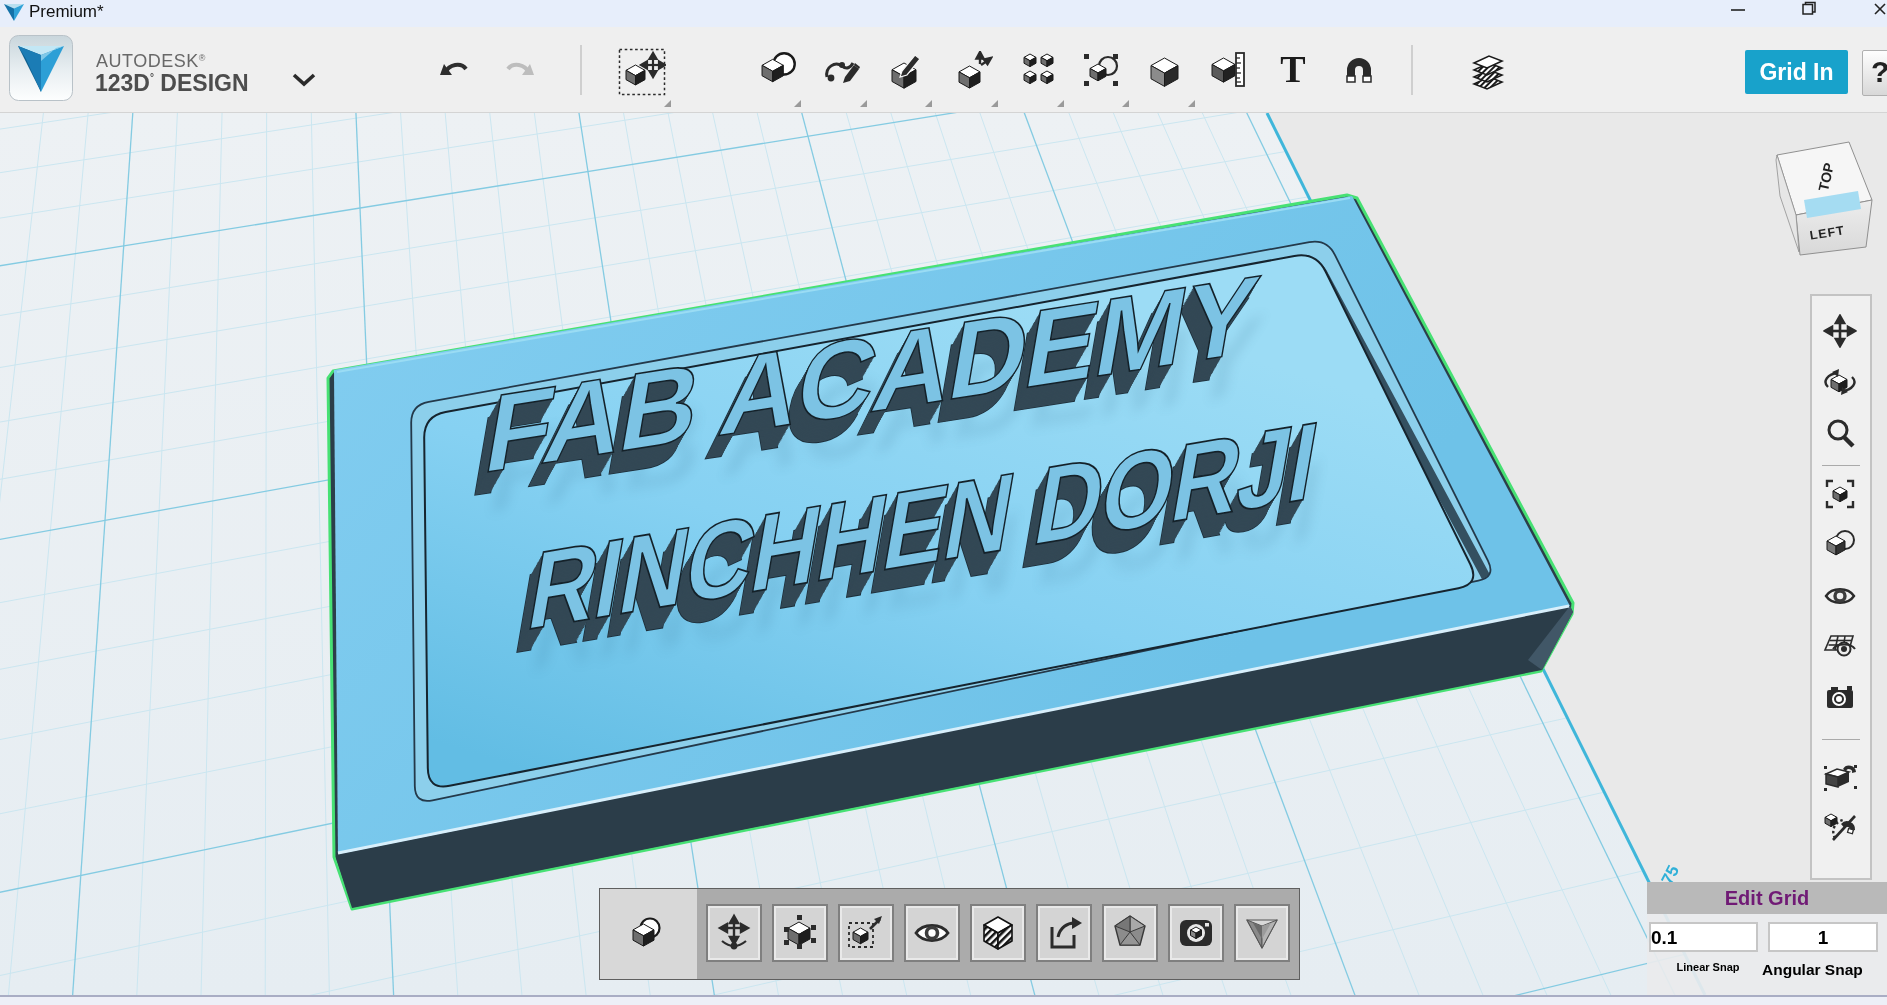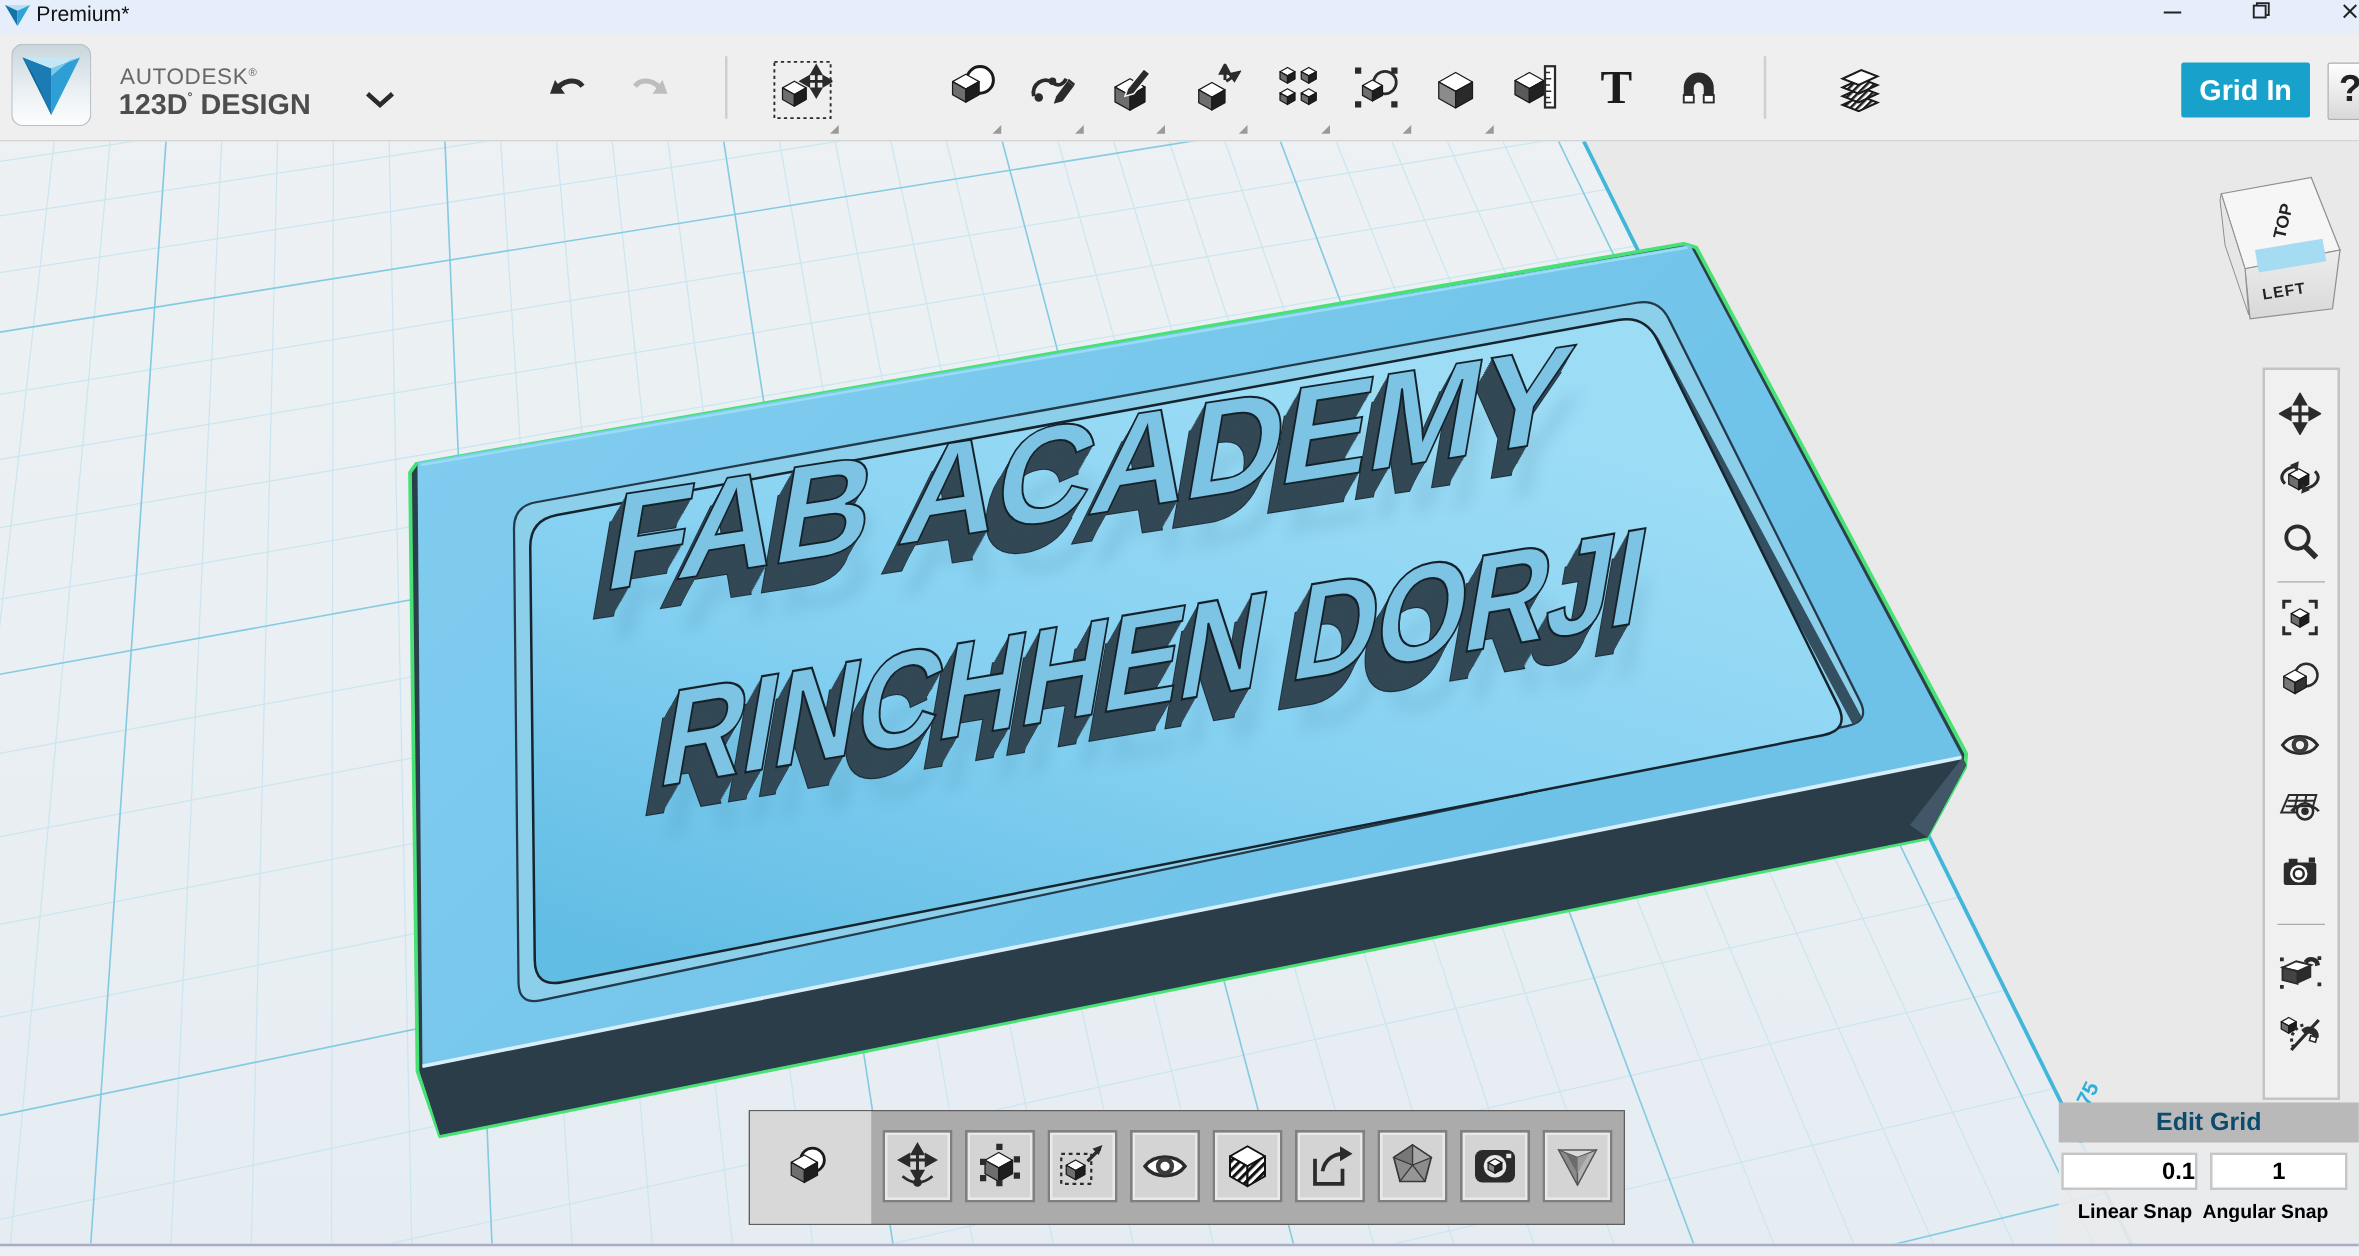--- a/index.html
+++ b/index.html
@@ -609,18 +609,18 @@
           <polygon points="5,7 35,7 20,35" fill="#d9d9d9" stroke="#555" stroke-width="1.2"></polygon>
 <polygon points="5,7 20,13 20,35" fill="#8a8a8a" stroke="#555" stroke-width="1"></polygon>
 <polygon points="35,7 20,13 20,35" fill="#b4b4b4" stroke="#555" stroke-width="1"></polygon>
 <polygon points="11,10 20,13 20,26" fill="#6b6b6b"></polygon>
 <polygon points="29,10 20,13 20,26" fill="#9b9b9b"></polygon>
         </svg></div>
     </div>
 </div>
 
 <div style="position:absolute;left:1647px;top:914px;width:240px;height:81px;background:rgba(233,235,237,0.93)"></div>
-<div style="position:absolute;left:1647px;top:882px;width:240px;height:32px;background:#b9b9b9;text-align:center;font-weight:bold;font-size:20px;line-height:32px;color:#0c4a6e">Edit Grid</div>
-<div style="position:absolute;left:1649px;top:922px;width:109px;height:30px;background:#fff;border:2px solid #c6c6c6;box-sizing:border-box;text-align:right;font-weight:bold;font-size:19px;line-height:27px">0.1</div>
+<div style="position:absolute;left:1647px;top:882px;width:240px;height:32px;background:#b9b9b9;text-align:center;font-weight:bold;font-size:20px;line-height:32px;color:#701a75">Edit Grid</div>
+<div style="position:absolute;left:1649px;top:922px;width:109px;height:30px;background:#fff;border:2px solid #c6c6c6;box-sizing:border-box;text-align:left;font-weight:bold;font-size:19px;line-height:27px">0.1</div>
 <div style="position:absolute;left:1768px;top:922px;width:110px;height:30px;background:#fff;border:2px solid #c6c6c6;box-sizing:border-box;text-align:center;font-weight:bold;font-size:19px;line-height:27px">1</div>
-<div style="position:absolute;left:1647px;top:961px;width:122px;text-align:center;font-weight:bold;font-size:16px">Linear Snap</div>
+<div style="position:absolute;left:1647px;top:961px;width:122px;text-align:center;font-weight:bold;font-size:11px">Linear Snap</div>
 <div style="position:absolute;left:1762px;top:961px;width:122px;text-align:left;font-weight:bold;font-size:15.5px">Angular Snap</div>
 
 <div style="position:absolute;left:0;top:995px;width:1887px;height:10px;background:#edeff7;border-top:2px solid #a9adc4;box-sizing:border-box;z-index:40"></div>
 </body></html>

